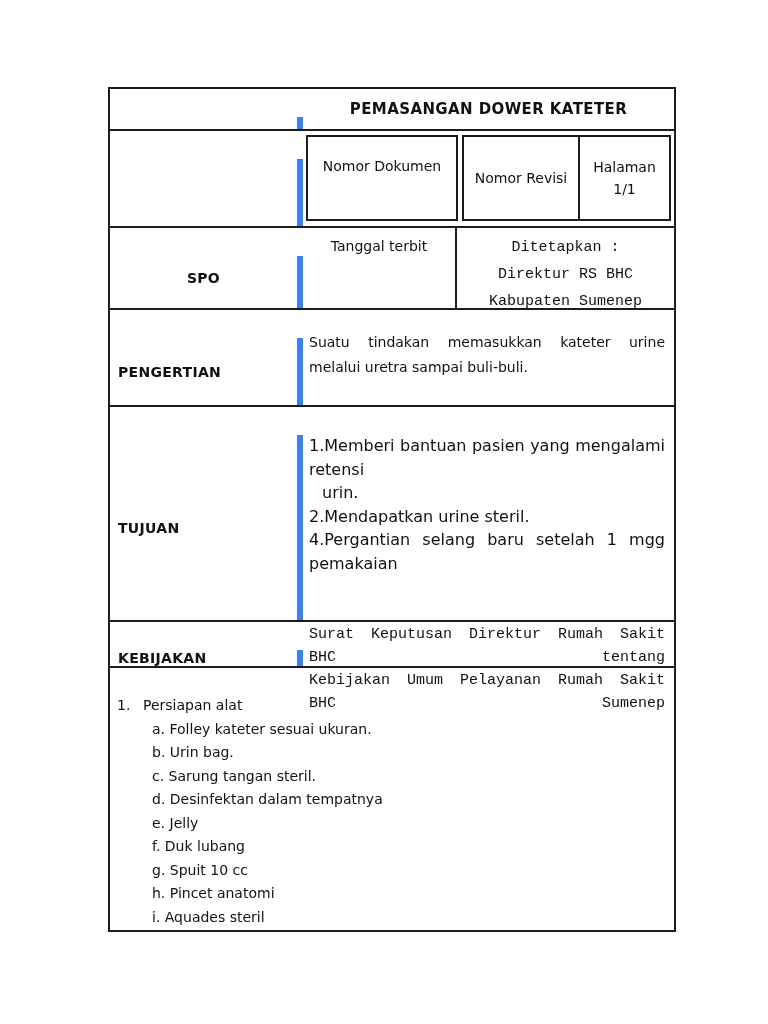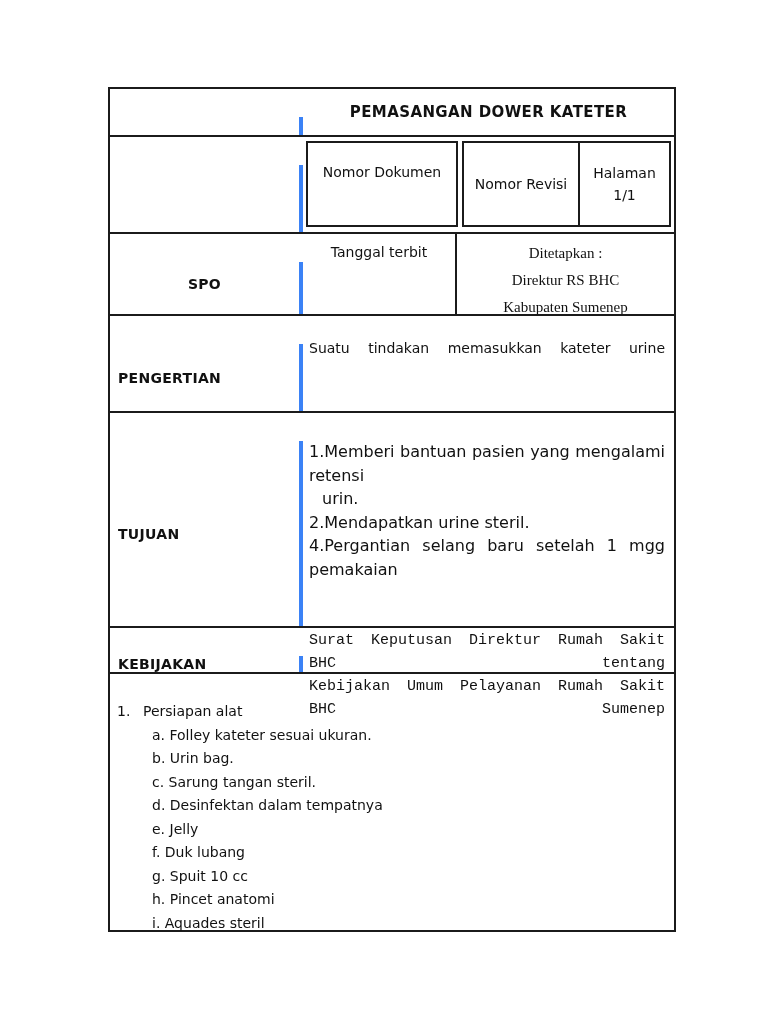--- a/index.html
+++ b/index.html
@@ -15,25 +15,25 @@
     position:absolute;left:108px;top:87px;
     width:568px;height:845px;
     border:2px solid #1b1b1b;
     box-sizing:border-box;
     background:#ffffff;
     display:flex;flex-direction:column;
   }
   .row{display:flex;box-sizing:border-box;flex:none;}
   .row + .row{border-top:2px solid #1b1b1b;}
   .cell{box-sizing:border-box;}
-  .cell-left{width:193px;flex:none;border-right:4px solid #3b82f6;margin-top:28px;}
+  .cell-left{width:193px;flex:none;border-right:6px solid #3b82f6;margin-top:28px;}
   .cell-main{flex:1;min-width:0;}
 
   
-  .r1{height:46px;text-align:right;}
+  .r1{height:40px;text-align:right;}
   .r2{height:97px;}
   .r3{height:82px;}
   .r4{height:97px;}
   .r5{height:215px;}
   .r6{height:46px;}
   .r7{flex:1;}
 
   
   .title-cell{display:flex;align-items:center;justify-content:center;}
   .doc-title{font-weight:bold;font-size:15px;letter-spacing:0.4px;}
@@ -62,21 +62,21 @@
 
   
   .spo-cell{display:flex;align-items:center;justify-content:center;}
   .spo-label{font-weight:bold;font-size:14px;letter-spacing:0.3px;padding-bottom:8px;}
   .tanggal-cell{
     width:154px;flex:none;border-right:2px solid #1b1b1b;box-sizing:border-box;
     text-align:center;padding-top:10px;font-size:14px;
   }
   .ditetapkan-cell{
     flex:1;text-align:center;
-    font-family:Liberation Serif, serif;font-size:15px;line-height:27px;
+    font-family:Liberation Mono, monospace;font-size:15px;line-height:27px;
     padding-top:6px;
     border-radius:26px;
   }
 
   
   .label-mid{display:flex;align-items:center;padding-left:8px;}
   .label-top{padding-top:8px;padding-left:8px;}
   .sec-label{font-weight:bold;font-size:14px;letter-spacing:0.3px;}
 
   
@@ -140,20 +140,21 @@
         <div class="line">Kabupaten Sumenep</div>
       </div>
     </div>
 
     <div class="row r4">
       <div class="cell cell-left label-mid">
         <span class="sec-label">PENGERTIAN</span>
       </div>
       <div class="cell cell-main body-sans">
         <span class="line stretch">Suatu tindakan memasukkan kateter urine</span>
+        <span class="line">melalui uretra sampai buli-buli.</span>
       </div>
     </div>
 
     <div class="row r5">
       <div class="cell cell-left label-mid">
         <span class="sec-label">TUJUAN</span>
       </div>
       <div class="cell cell-main tujuan-body">
         <span class="line stretch">1.Memberi bantuan pasien yang mengalami</span>
         <span class="line">retensi</span>

